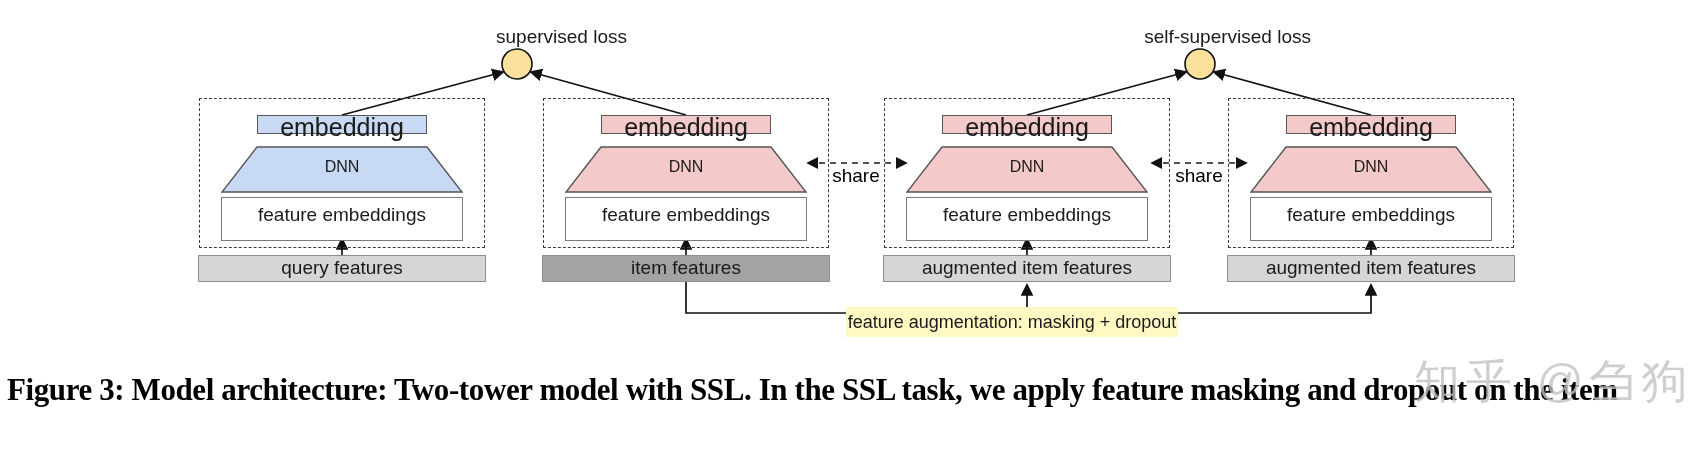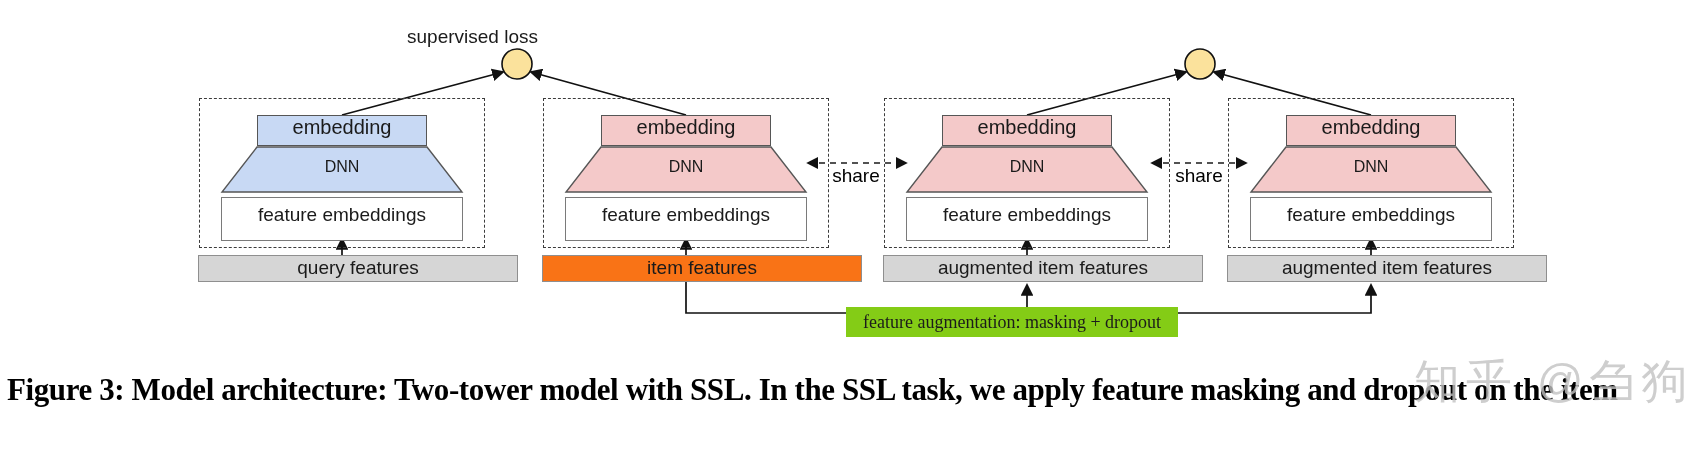--- a/index.html
+++ b/index.html
@@ -2,28 +2,28 @@
 <html><head>
 <meta charset="utf-8">
 <style>
   html,body{margin:0;padding:0;background:#ffffff;}
   .screen{
     position:relative;width:1708px;height:462px;background:#ffffff;overflow:hidden;
     font-family:"Liberation Sans",sans-serif;color:#1a1a1a;
   }
   svg.connectors{position:absolute;left:0;top:0;z-index:1;}
   .abs{position:absolute;z-index:2;box-sizing:border-box;}
-  .loss-label{top:26px;width:220px;text-align:left;font-size:19px;color:#1a1a1a;}
+  .loss-label{top:26px;width:220px;text-align:right;font-size:19px;color:#1a1a1a;}
   .dashed-box{top:98px;width:286px;height:150px;border:1.6px dashed #3c3c3c;background:transparent;}
-  .emb{top:115px;width:170px;height:31px;border:1.4px solid #565656;
-       text-align:center;font-size:20px;line-height:23px;}
+  .emb{top:115px;width:170px;height:19px;border:1.4px solid #565656;
+       text-align:center;font-size:25px;line-height:23px;}
   .dnn-label{top:158px;width:120px;text-align:center;font-size:16px;}
   .feat{top:197px;width:242px;height:44px;border:1.4px solid #7a7a7a;background:#ffffff;
         text-align:center;font-size:19px;line-height:33px;}
-  .input-box{top:255px;width:320px;height:27px;border:1.4px solid #8f8f8f;
+  .input-box{top:255px;width:288px;height:27px;border:1.4px solid #8f8f8f;
         text-align:center;font-size:19px;line-height:24px;}
   .share-label{top:165px;width:80px;text-align:center;font-size:19px;color:#000000;}
   .augment-box{left:846px;top:307px;width:332px;height:30px;text-align:center;
         font-size:18px;line-height:30px;color:#1b1b1b;}
   .caption{left:7px;font-family:"Liberation Serif",serif;font-weight:bold;font-size:31px;
         letter-spacing:-0.4px;color:#000000;white-space:nowrap;z-index:2;}
   .cap1{top:372px;}
   .cap2{top:407px;}
   .watermark{left:1390px;top:351px;z-index:3;font-size:46px;letter-spacing:6px;
         color:#c2c2c2;opacity:0.8;white-space:nowrap;margin-left:24px;}
@@ -69,47 +69,48 @@
       <line x1="1371" y1="256" x2="1371" y2="239" marker-end="url(#arr)"></line>
     </g>
 
     <g stroke="#111" stroke-width="1.7" fill="none">
       <polyline points="686,281 686,313 1371,313 1371,285" marker-end="url(#arr)"></polyline>
       <line x1="1027" y1="312" x2="1027" y2="285" marker-end="url(#arr)"></line>
     </g>
   </svg>
 
   <div class="abs loss-label" style="left:407px">supervised loss</div>
+  <div class="abs loss-label" style="left:1091px">self-supervised loss</div>
 
   <div class="abs dashed-box" style="left:199px"></div>
   <div class="abs emb" style="left: 257px; background-color: rgb(200, 217, 244);">embedding</div>
   <div class="abs dnn-label" style="left:282px">DNN</div>
   <div class="abs feat" style="left:221px">feature embeddings</div>
   <div class="abs input-box" style="left: 198px; background-color: rgb(214, 214, 214);">query features</div>
 
   <div class="abs dashed-box" style="left:543px"></div>
   <div class="abs emb" style="left: 601px; background-color: rgb(244, 201, 201);">embedding</div>
   <div class="abs dnn-label" style="left:626px">DNN</div>
   <div class="abs feat" style="left:565px">feature embeddings</div>
-  <div class="abs input-box" style="left: 542px; background-color: #f97316;">item features</div>
+  <div class="abs input-box" style="left: 542px; background-color: #a3a3a3;">item features</div>
 
   <div class="abs dashed-box" style="left:884px"></div>
   <div class="abs emb" style="left: 942px; background-color: rgb(244, 201, 201);">embedding</div>
   <div class="abs dnn-label" style="left:967px">DNN</div>
   <div class="abs feat" style="left:906px">feature embeddings</div>
   <div class="abs input-box" style="left: 883px; background-color: rgb(214, 214, 214);">augmented item features</div>
 
   <div class="abs dashed-box" style="left:1228px"></div>
   <div class="abs emb" style="left: 1286px; background-color: rgb(244, 201, 201);">embedding</div>
   <div class="abs dnn-label" style="left:1311px">DNN</div>
   <div class="abs feat" style="left:1250px">feature embeddings</div>
   <div class="abs input-box" style="left: 1227px; background-color: rgb(214, 214, 214);">augmented item features</div>
 
   <div class="abs share-label" style="left:816px">share</div>
   <div class="abs share-label" style="left:1159px">share</div>
 
-  <div class="abs augment-box" style="background-color: #84cc16; font-family: Liberation Serif, serif;">feature augmentation: masking + dropout</div>
+  <div class="abs augment-box" style="background-color: #fef9c3;">feature augmentation: masking + dropout</div>
 
   <div class="abs caption cap1">Figure 3: Model architecture: Two-tower model with SSL. In the SSL task, we apply feature masking and dropout on the item</div>
 
   <div class="abs watermark">知乎 @刍狗</div>
 
 </div>
 
 </body></html>

